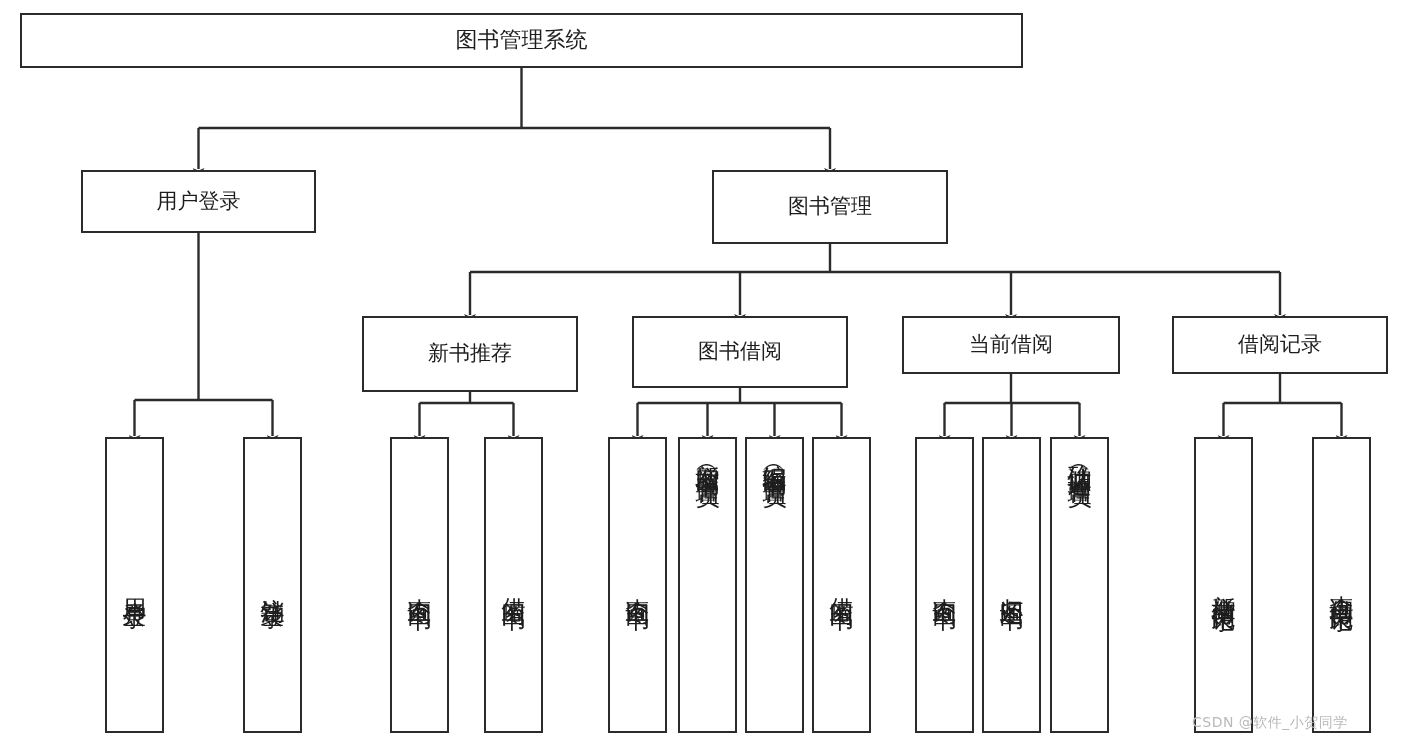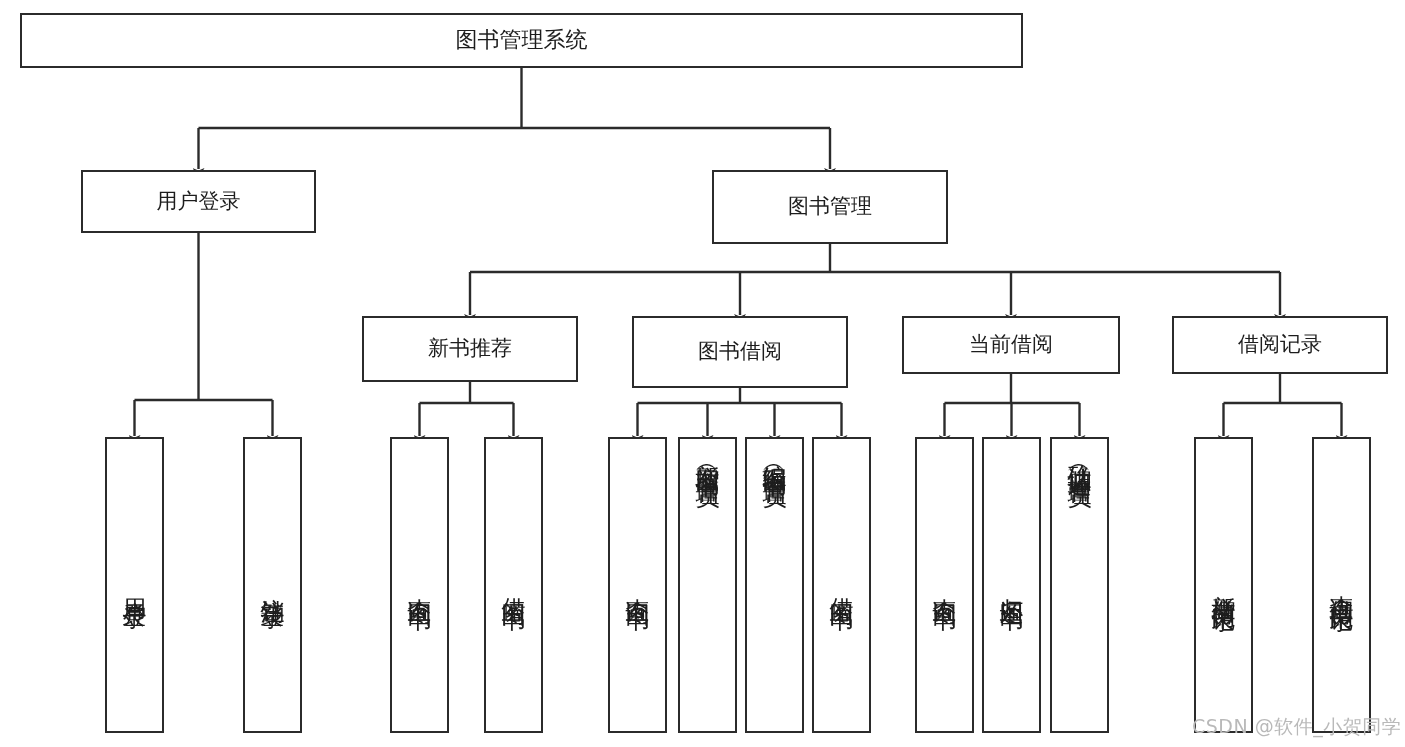--- a/index.html
+++ b/index.html
@@ -63,21 +63,21 @@
     line-height: 1;
     white-space: nowrap;
   }
   .node.vert.centered {
     align-items: center;
     padding-top: 0;
   }
   .watermark {
     position: absolute;
     color: #b9b9b9;
-    font-size: 19px;
+    font-size: 14px;
     white-space: nowrap;
     letter-spacing: 0.5px;
     font-family: "DejaVu Sans", "Liberation Sans", sans-serif;
   }
 </style>
 </head>
 <body>
 
 <div id="canvas">
 
@@ -129,21 +129,21 @@
     <span class="label">图书管理系统</span>
   </div>
 
   <div class="node horiz" style="left: 81px; top: 170px; width: 235px; height: 63px;">
     <span class="label">用户登录</span>
   </div>
   <div class="node horiz" style="left: 712px; top: 170px; width: 236px; height: 74px;">
     <span class="label">图书管理</span>
   </div>
 
-  <div class="node horiz" style="left: 362px; top: 316px; width: 216px; height: 66px;">
+  <div class="node horiz" style="left: 362px; top: 316px; width: 216px; height: 76px;">
     <span class="label">新书推荐</span>
   </div>
   <div class="node horiz" style="left: 632px; top: 316px; width: 216px; height: 72px;">
     <span class="label">图书借阅</span>
   </div>
   <div class="node horiz" style="left: 1172px; top: 316px; width: 216px; height: 58px;">
     <span class="label">借阅记录</span>
   </div>
   <div class="node horiz" style="left: 902px; top: 316px; width: 218px; height: 58px;">
     <span class="label">当前借阅</span>

